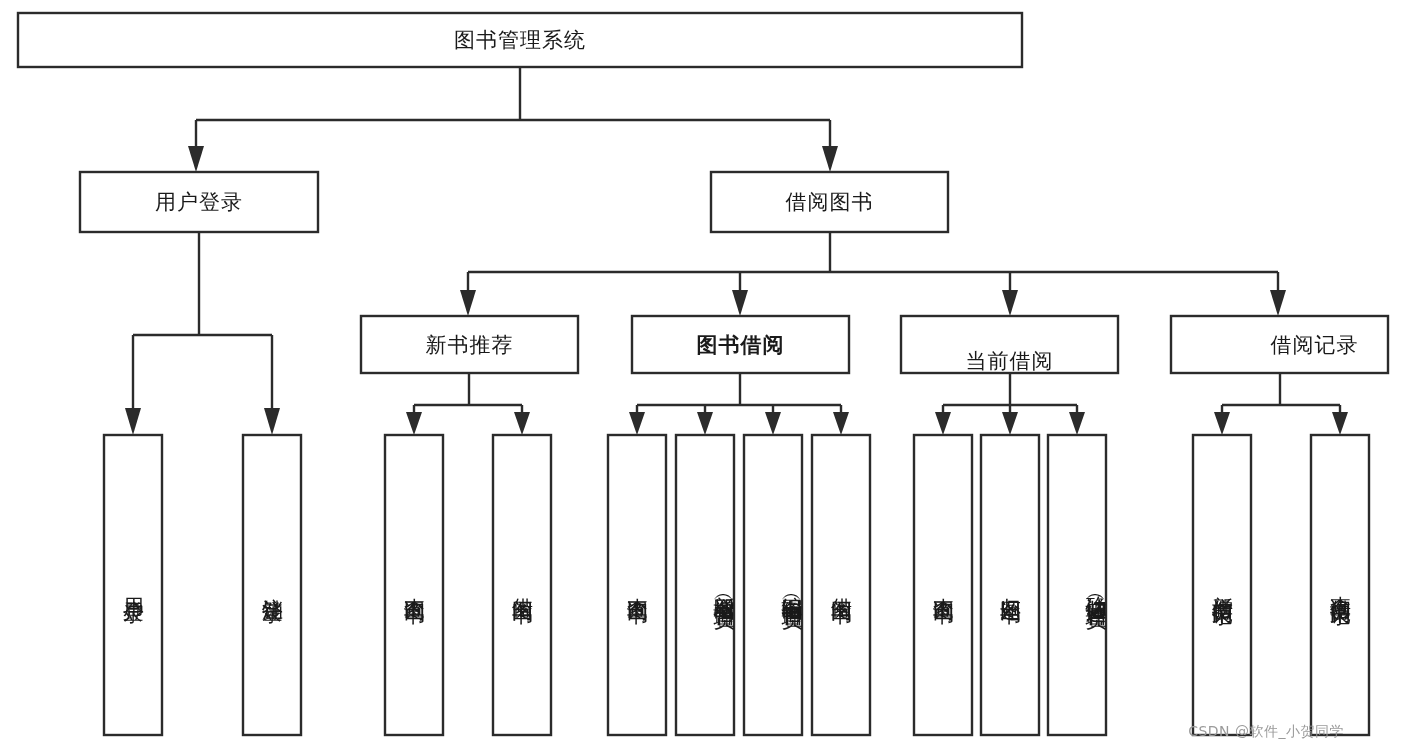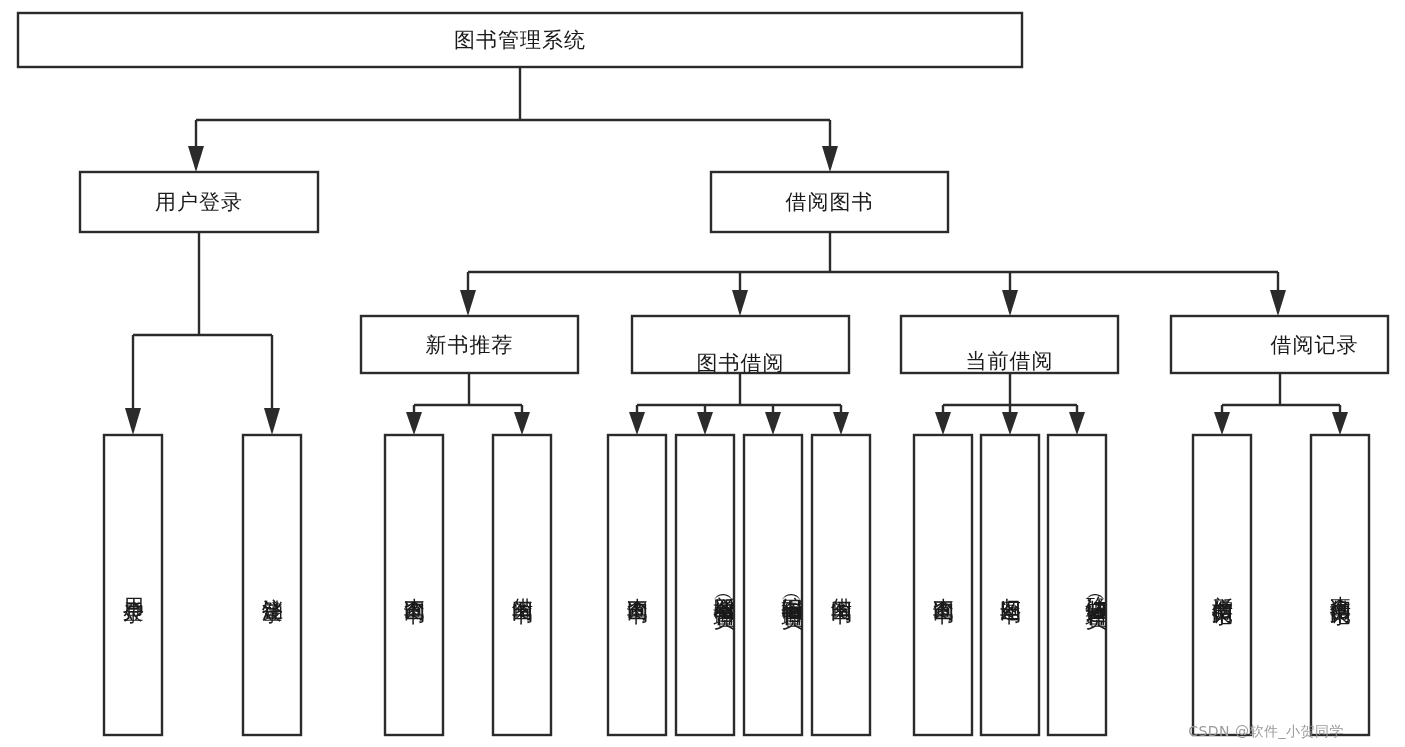--- a/index.html
+++ b/index.html
@@ -176,21 +176,21 @@
     <rect class="node-box" x="1193" y="435" width="58" height="300"></rect>
     <rect class="node-box" x="1311" y="435" width="58" height="300"></rect>
   </svg>
 
   <div class="htext-wrap" style="left:18px; top:13px; width:1004px; height:54px;">图书管理系统</div>
 
   <div class="htext-wrap" style="left:80px; top:172px; width:238px; height:60px;">用户登录</div>
   <div class="htext-wrap" style="left:711px; top:172px; width:237px; height:60px;">借阅图书</div>
 
   <div class="htext-wrap" style="left:361px; top:316px; width:217px; height:57px;border-radius:13px;">新书推荐</div>
-  <div class="htext-wrap" style="left:632px; top:334px; width:217px; height:57px;">图书借阅</div>
+  <div class="htext-wrap" style="left:632px; top:316px; width:217px; height:57px;font-weight:bold;">图书借阅</div>
   <div class="htext-wrap" style="left:901px; top:316px; width:217px; height:57px;margin-top:16px;">当前借阅</div>
   <div class="htext-wrap" style="left:1171px; top:316px; width:217px; height:57px;margin-left:35px;">借阅记录</div>
 
   <div class="vtext-wrap" style="left:104px; top:435px; width:58px; height:300px; align-items:center;">用户登录</div>
   <div class="vtext-wrap" style="left:243px; top:435px; width:58px; height:300px; align-items:center;">注销登录</div>
 
   <div class="vtext-wrap" style="left:385px; top:435px; width:58px; height:300px; align-items:center;">查询图书</div>
   <div class="vtext-wrap" style="left:493px; top:435px; width:58px; height:300px; align-items:center;">借阅图书</div>
 
   <div class="vtext-wrap" style="left:608px; top:435px; width:58px; height:300px; align-items:center;">查询图书</div>

